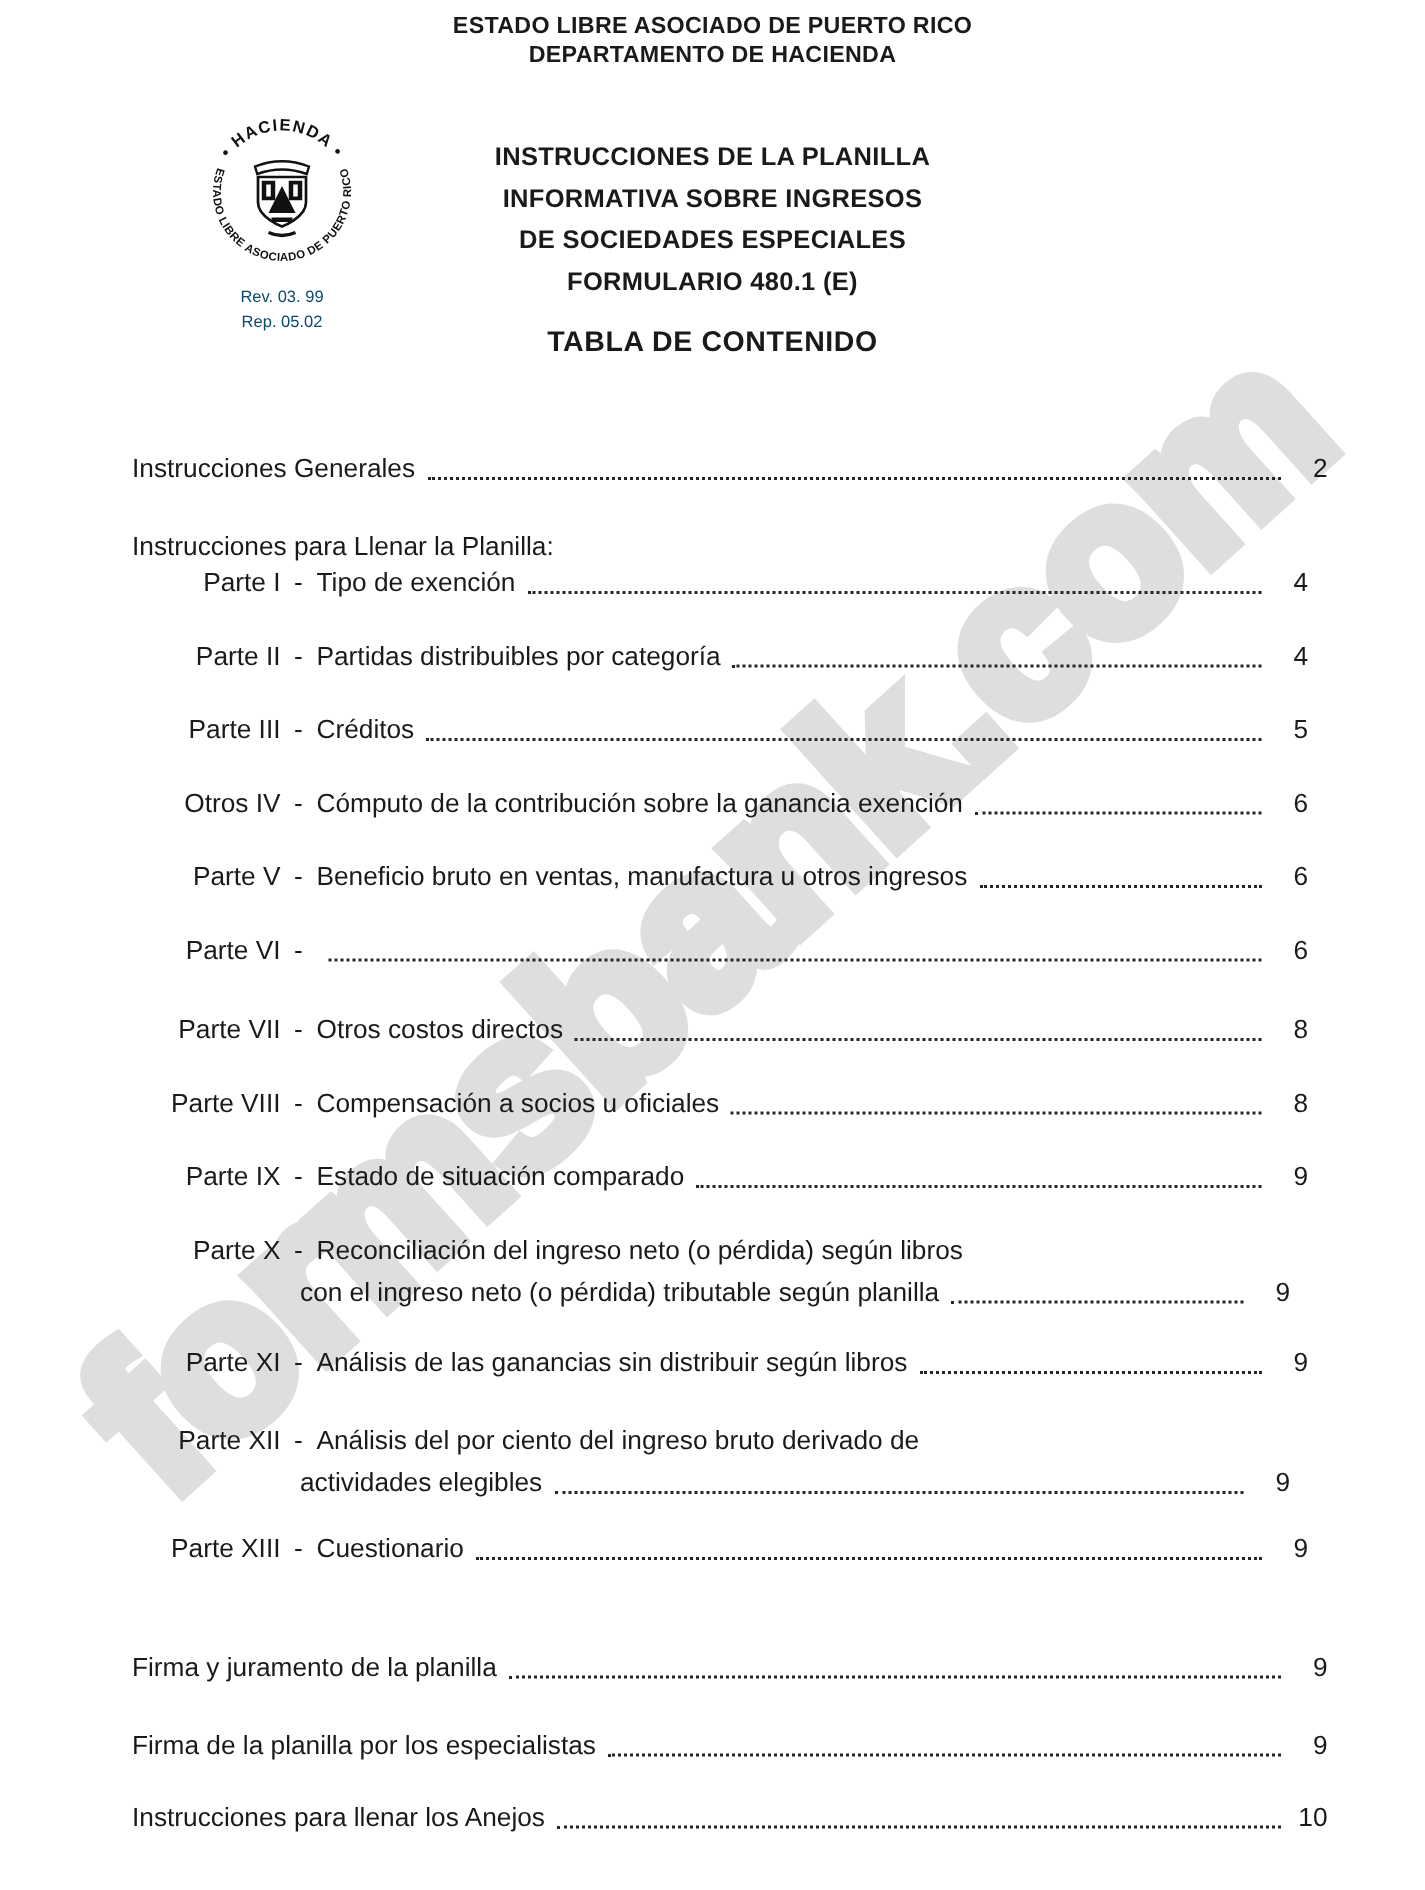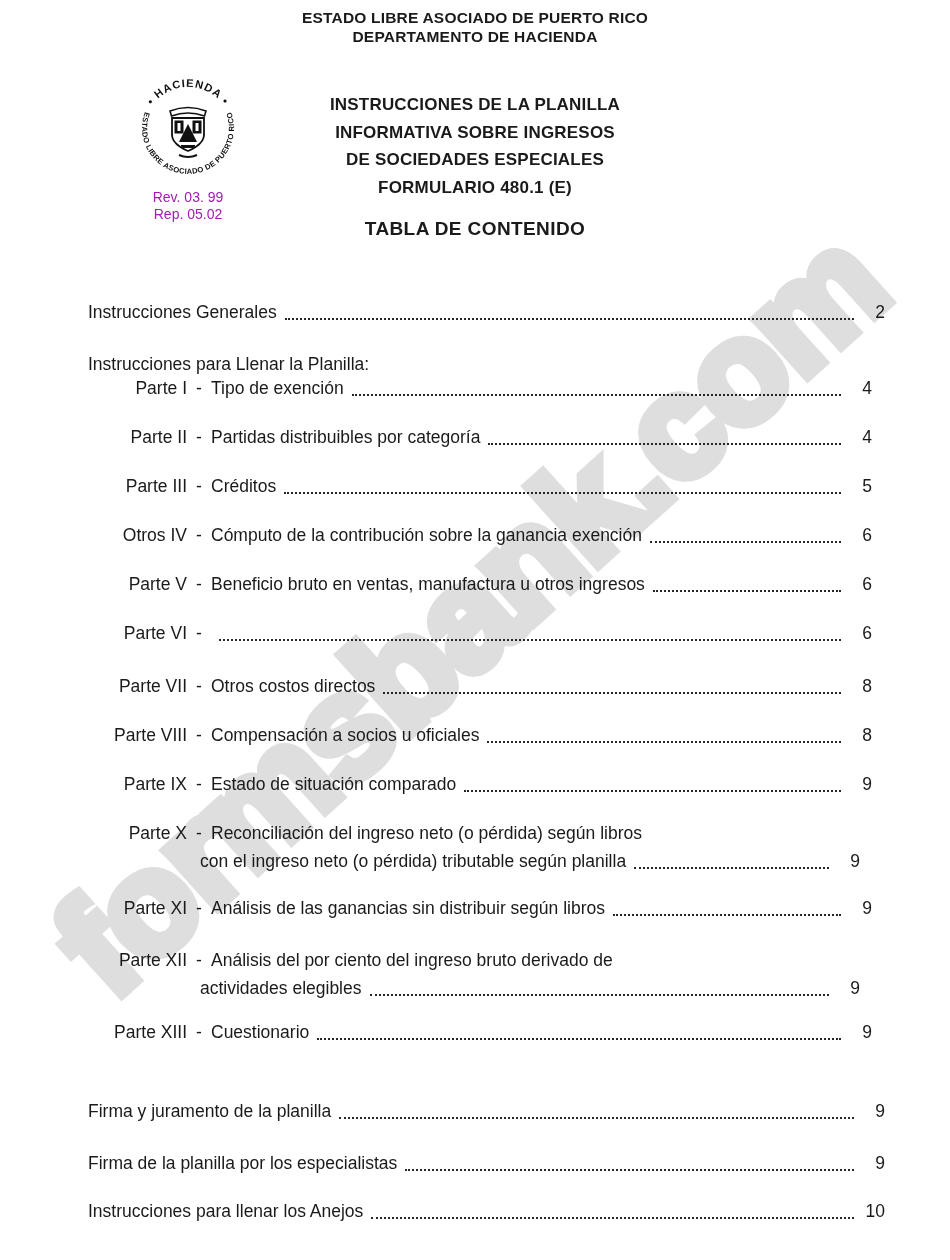--- a/index.html
+++ b/index.html
@@ -15,21 +15,21 @@
     transform:rotate(-42deg);transform-origin:0 0;user-select:none;
   }
   .content{position:absolute;left:0;top:0;width:950px;height:1040px;z-index:1;}
   
   .doc-header{
     position:absolute;top:8px;left:0;width:100%;text-align:center;
     font-weight:bold;font-size:15.5px;line-height:19px;letter-spacing:.2px;
   }
   
   .seal-wrap{position:absolute;left:133px;top:74px;width:110px;text-align:center;}
-  .seal-rev{font-size:14px;line-height:17px;margin-top:3px;color:#a21caf;}
+  .seal-rev{font-size:11px;line-height:17px;margin-top:3px;color:#0c4a6e;}
   
   .doc-title{
     position:absolute;top:91px;left:0;width:100%;text-align:center;
     font-weight:bold;font-size:17px;line-height:27.5px;letter-spacing:.2px;
   }
   .toc-heading{
     position:absolute;top:218px;left:0;width:100%;text-align:center;
     font-weight:bold;font-size:19px;letter-spacing:.4px;
   }
   

